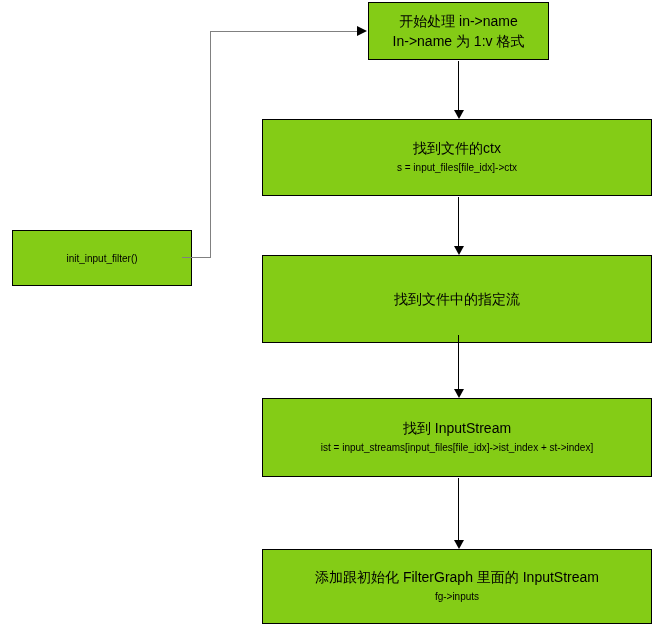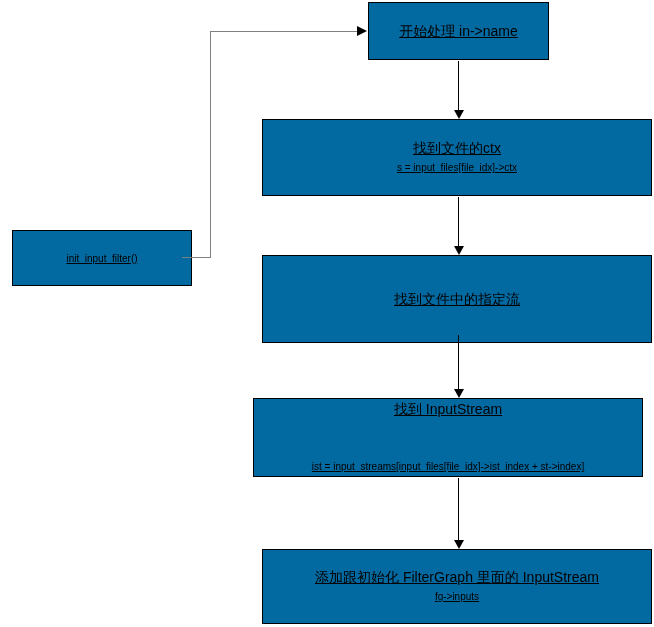--- a/index.html
+++ b/index.html
@@ -11,45 +11,44 @@
   }
   .canvas {
     position: relative;
     width: 654px;
     height: 627px;
     background: #ffffff;
     overflow: hidden;
   }
   .box {
     position: absolute;
-    background: #0369a1;
+    background: #84cc16;
     border: 1px solid #000000;
     box-sizing: border-box;
     display: flex;
     flex-direction: column;
     align-items: center;
     justify-content: center;
     text-align: center;
-    text-decoration: underline;
   }
   .box-title {
     font-size: 14px;
     line-height: 20px;
     white-space: nowrap;
   }
   .box-code {
     font-size: 10px;
     line-height: 19px;
     white-space: nowrap;
   }
   .start-box   { left: 368px; top: 2px;   width: 181px; height: 58px; }
   .init-box    { left: 2px;   top: 230px; width: 180px; height: 56px; margin-left: 10px; }
   .step1-box   { left: 262px; top: 119px; width: 390px; height: 77px; }
   .step2-box   { left: 262px; top: 255px; width: 390px; height: 88px; }
-  .step3-box   { left: 253px; top: 398px; width: 390px; height: 79px; justify-content: space-between; }
+  .step3-box   { left: 262px; top: 398px; width: 390px; height: 79px; }
   .step4-box   { left: 262px; top: 549px; width: 390px; height: 75px; }
 
   .vline {
     position: absolute;
     left: 458px;
     width: 1px;
     background: #000000;
   }
   .arrow-down {
     position: absolute;
@@ -87,20 +86,21 @@
     border-left: 10px solid #000000;
   }
 </style>
 </head>
 <body>
 
 <div class="canvas">
 
   <div class="box start-box">
     <div class="box-title">开始处理 in-&gt;name</div>
+    <div class="box-title">In-&gt;name 为 1:v 格式</div>
   </div>
 
   <div class="box init-box">
     <div class="box-code">init_input_filter()</div>
   </div>
 
   <div class="box step1-box">
     <div class="box-title">找到文件的ctx</div>
     <div class="box-code">s = input_files[file_idx]-&gt;ctx</div>
   </div>

